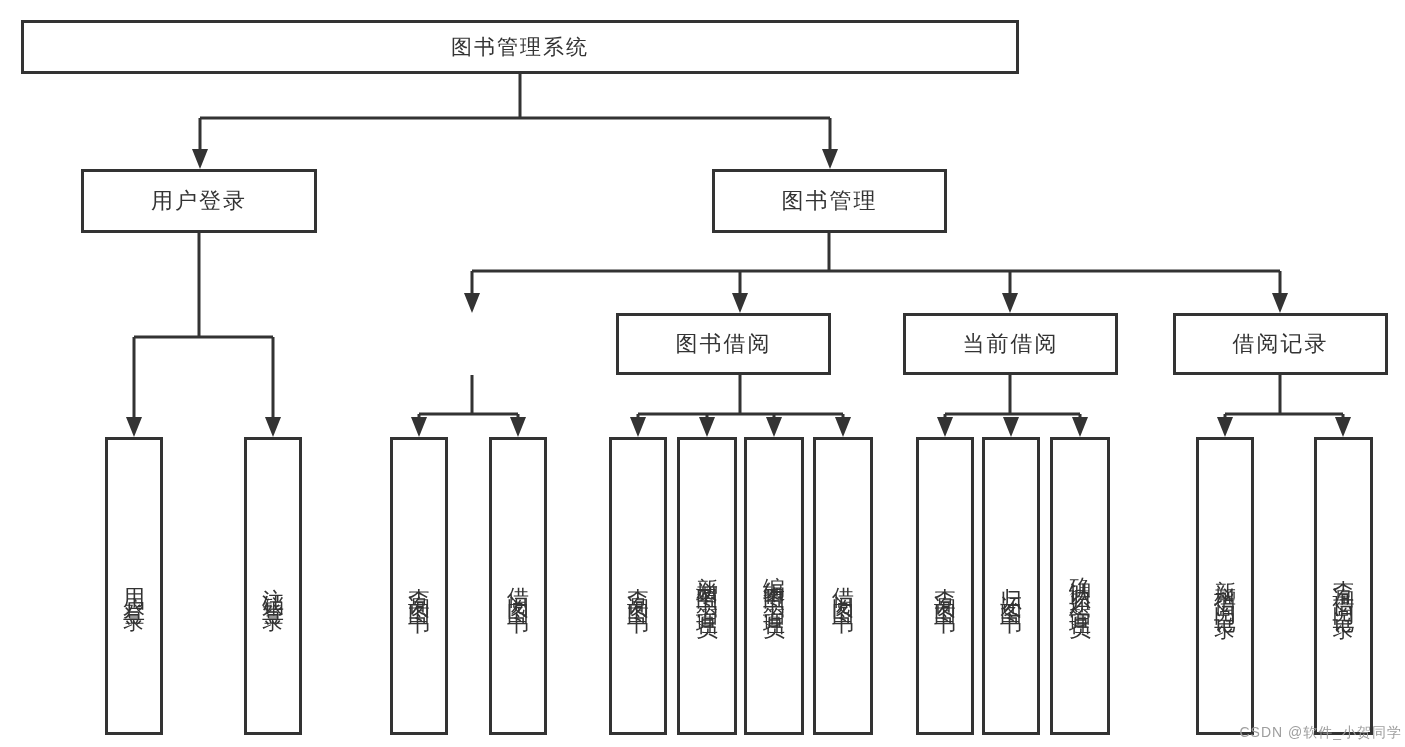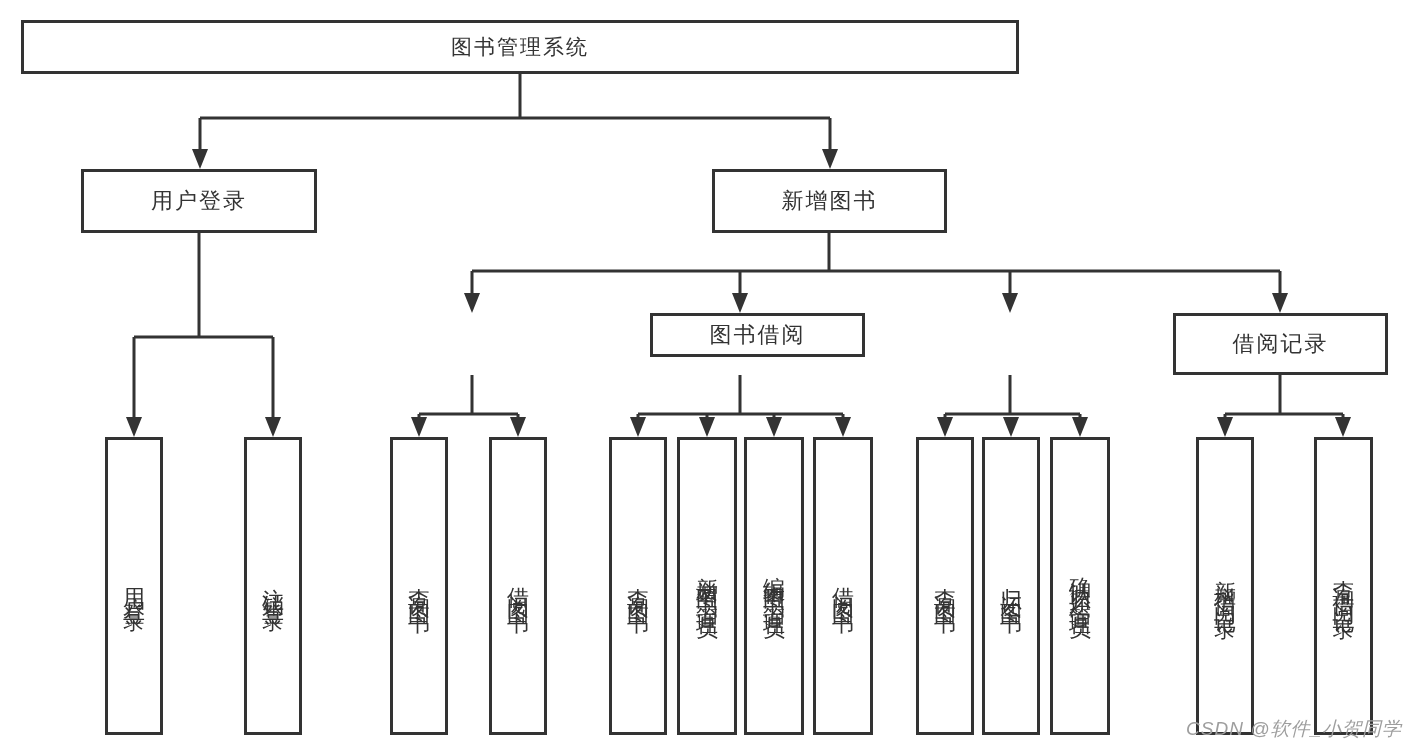--- a/index.html
+++ b/index.html
@@ -36,26 +36,25 @@
     display:flex;align-items:center;justify-content:center;
     font-size:22px;color:var(--text);
     writing-mode:vertical-rl;
     text-orientation:mixed;
     letter-spacing:8px;
     line-height:1;
   }
   .watermark{
     position:absolute;
     right:3px;bottom:5px;
-    font-size:19px;
+    font-size:14px;
     letter-spacing:1px;
     color:var(--wm);
     z-index:5;
     pointer-events:none;
-    font-style:italic;
   }
 </style>
 </head>
 <body>
 
 <div class="stage">
 
   <svg class="connectors" viewBox="0 0 1405 747" xmlns="http://www.w3.org/2000/svg">
     <g>
       <path d="M520,68 V118 M200,118 H830 M200,118 V149 M830,118 V149"></path>
@@ -95,23 +94,24 @@
     <g>
       <path d="M1280,375 V414 M1225,414 H1343 M1225,414 V417 M1343,414 V417"></path>
       <polygon points="1217,417 1233,417 1225,437"></polygon>
       <polygon points="1335,417 1351,417 1343,437"></polygon>
     </g>
   </svg>
 
   <div class="node root" style="left:21px;top:20px;width:998px;height:54px;">图书管理系统</div>
 
   <div class="node" style="left:81px;top:169px;width:236px;height:64px;">用户登录</div>
-  <div class="node" style="left:712px;top:169px;width:235px;height:64px;">新增图书</div>
+  <div class="node" style="left:712px;top:169px;width:235px;height:64px;">图书管理</div>
 
-  <div class="node" style="left:650px;top:313px;width:215px;height:44px;">图书借阅</div>
+  <div class="node" style="left:616px;top:313px;width:215px;height:62px;">图书借阅</div>
+  <div class="node" style="left:903px;top:313px;width:215px;height:62px;">当前借阅</div>
   <div class="node" style="left:1173px;top:313px;width:215px;height:62px;">借阅记录</div>
 
   <div class="vnode" style="left:105px;top:437px;width:58px;height:298px;">用户登录</div>
   <div class="vnode" style="left:244px;top:437px;width:58px;height:298px;">注销登录</div>
 
   <div class="vnode" style="left:390px;top:437px;width:58px;height:298px;">查询图书</div>
   <div class="vnode" style="left:489px;top:437px;width:58px;height:298px;">借阅图书</div>
 
   <div class="vnode" style="left:609px;top:437px;width:58px;height:298px;">查询图书</div>
   <div class="vnode" style="left:677px;top:437px;width:60px;height:298px;letter-spacing:6px;">新增图书（管理员）</div>

